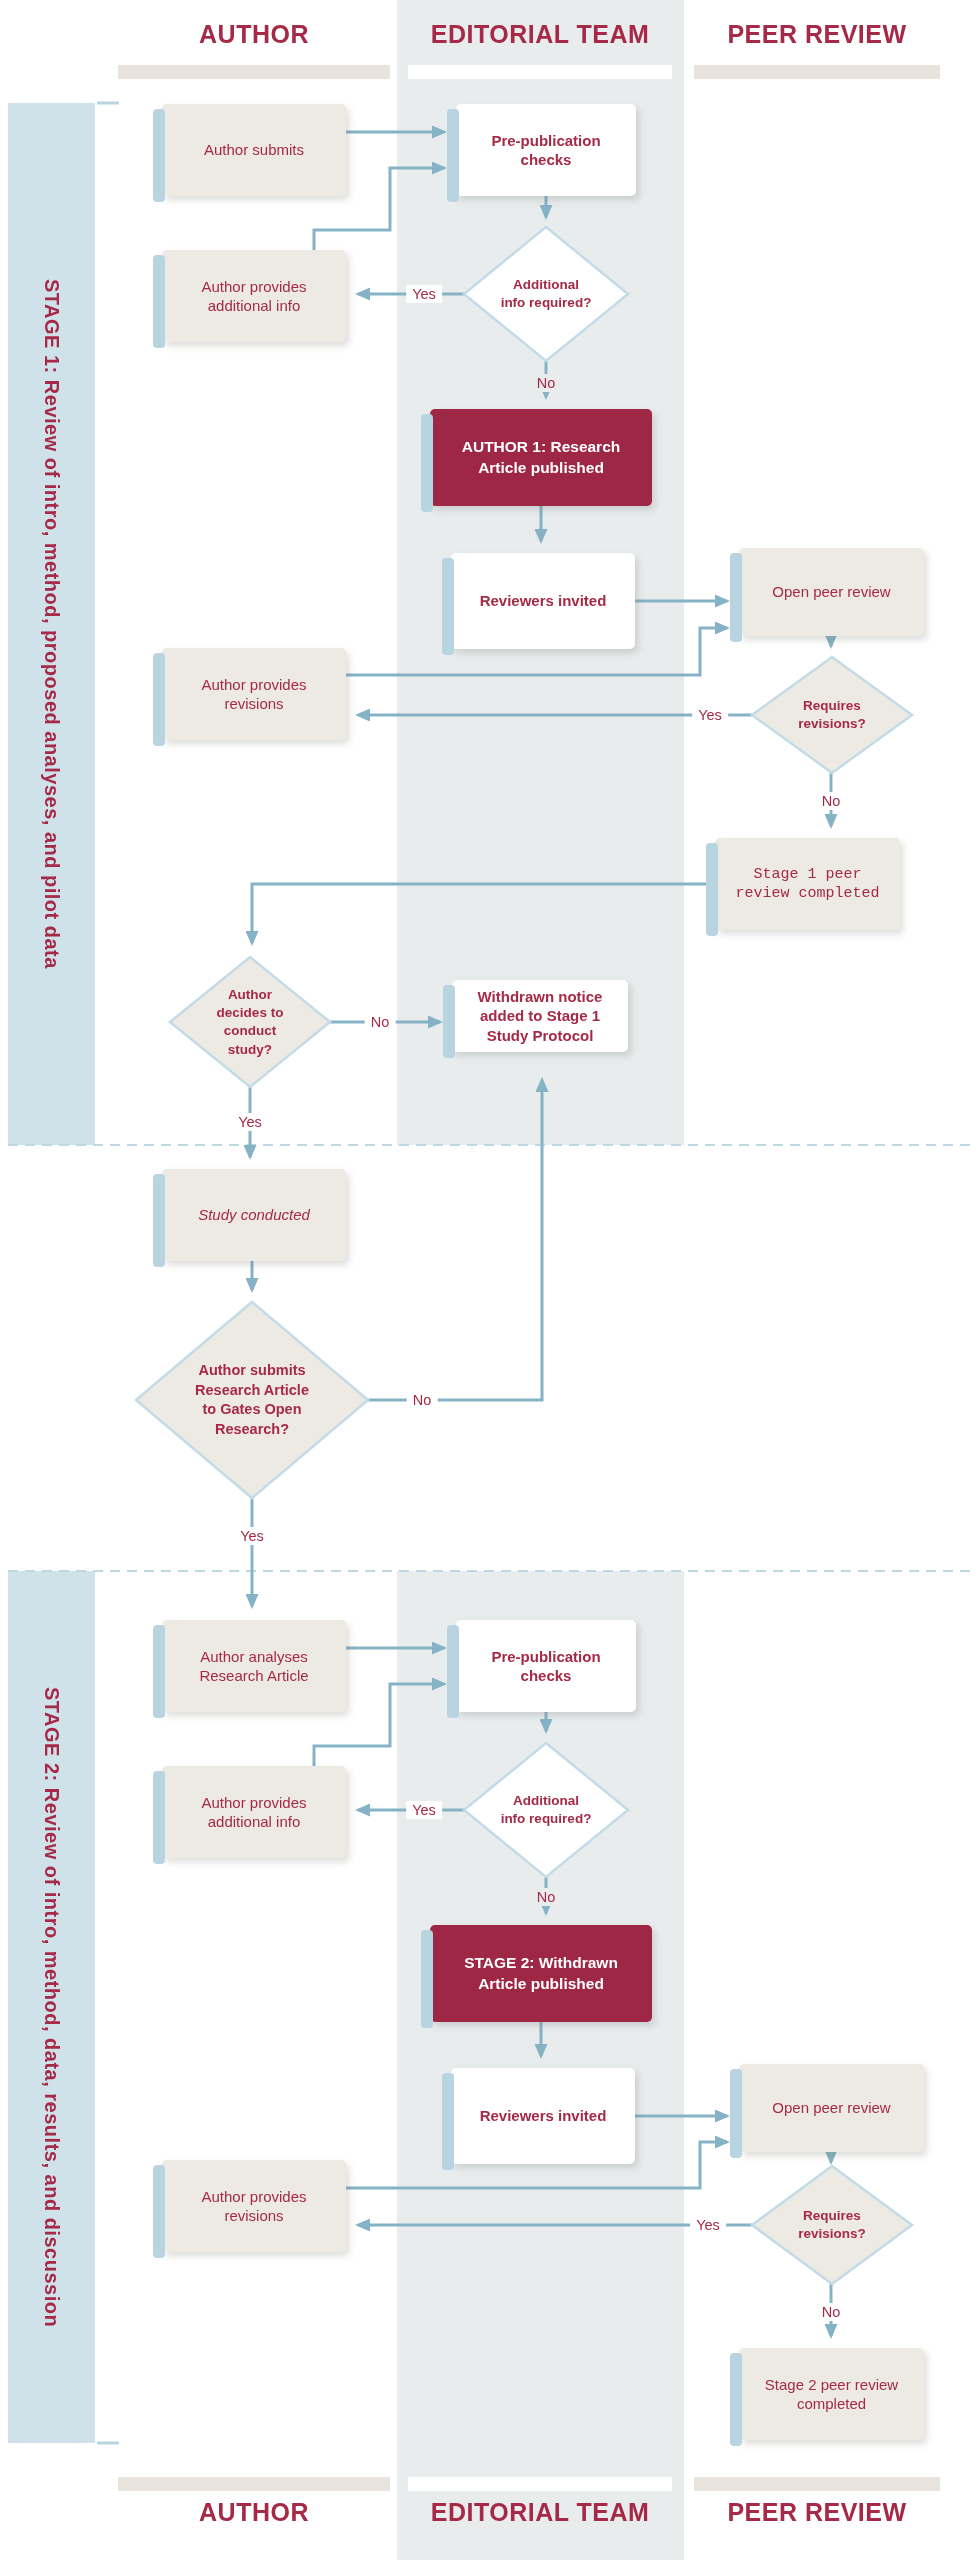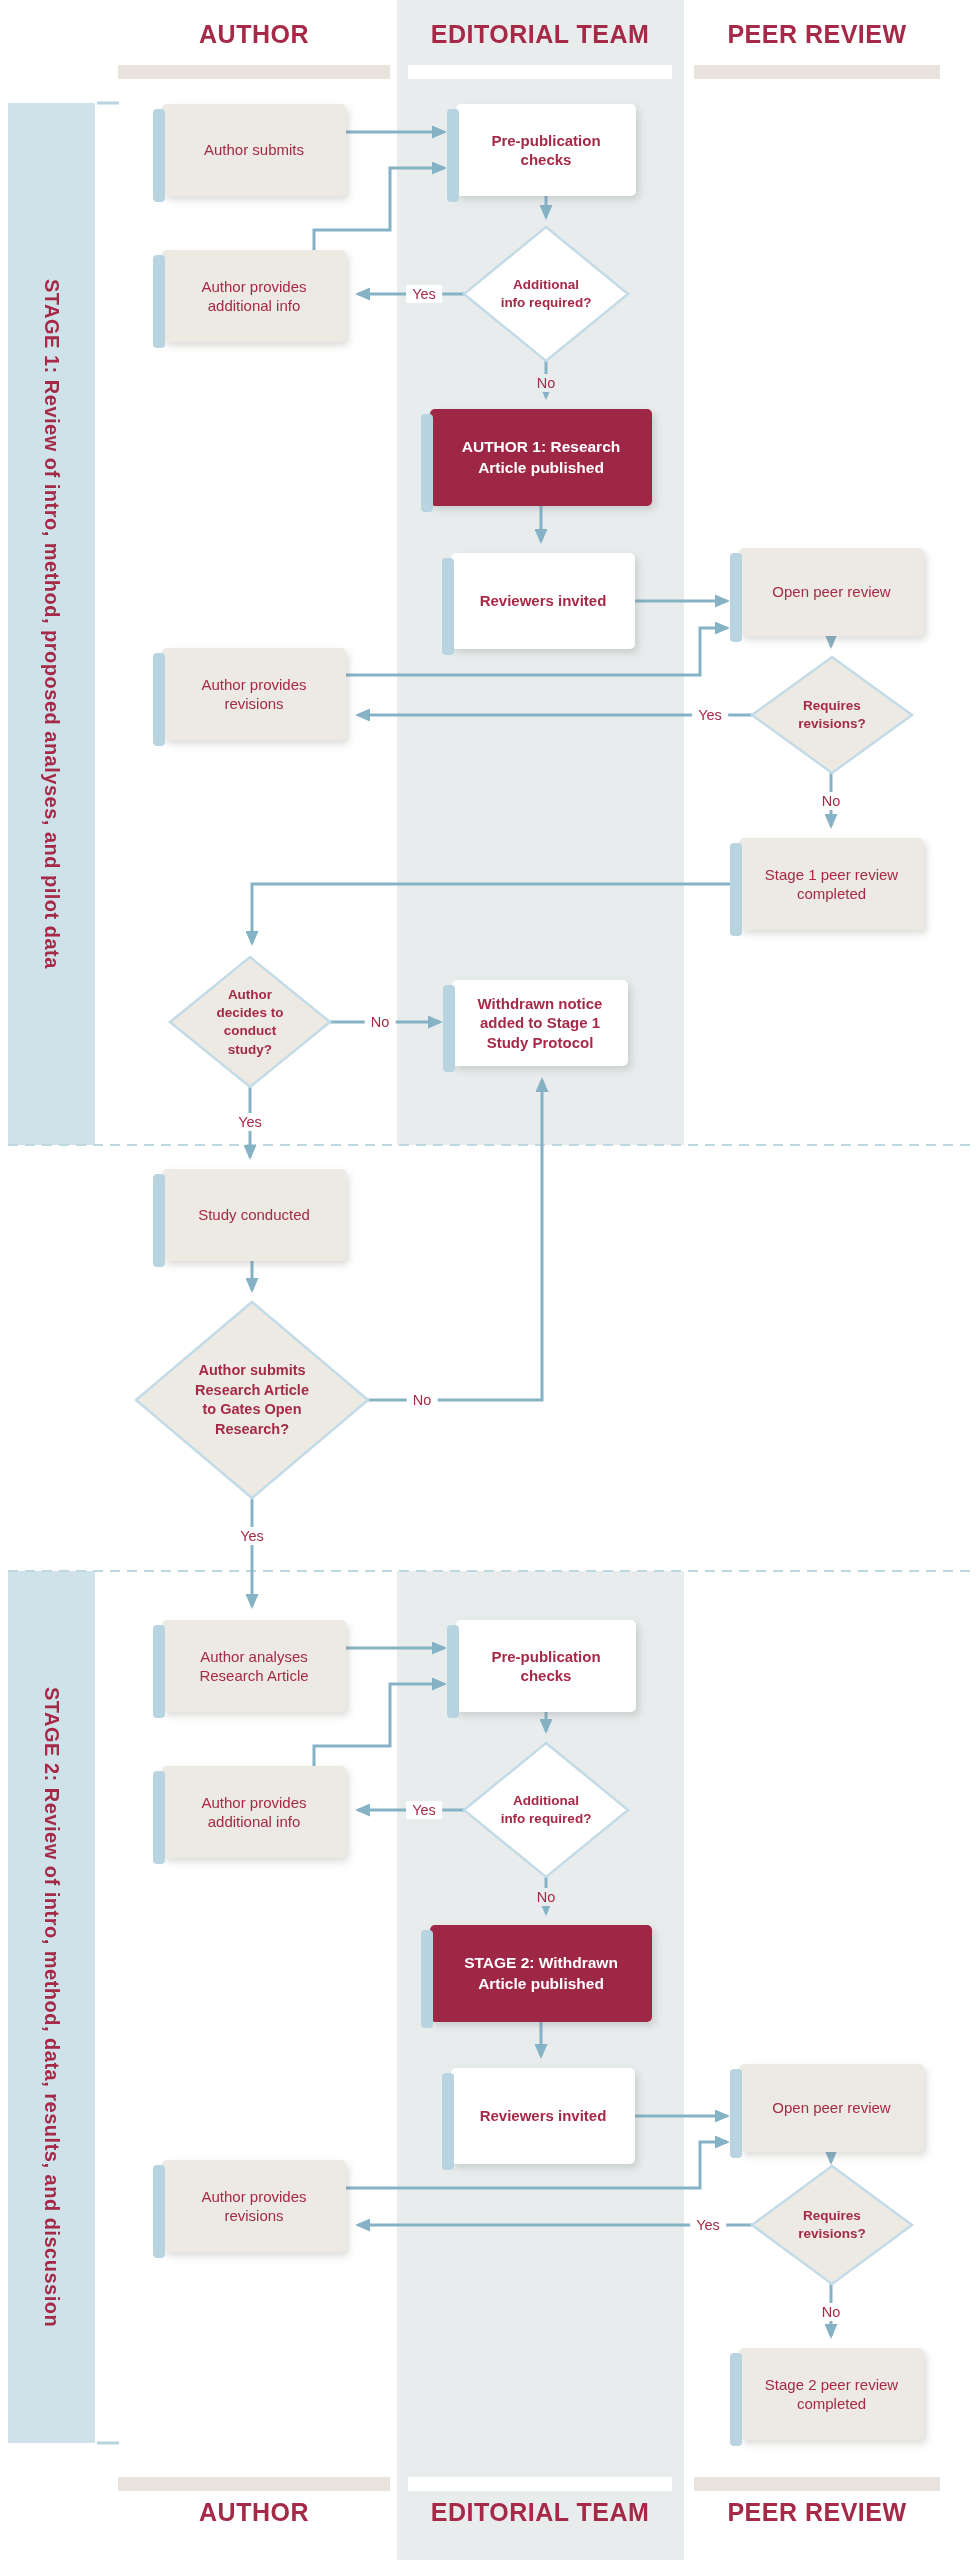--- a/index.html
+++ b/index.html
@@ -119,23 +119,23 @@
     <polygon class="diamond-beige" points="832,2166 912,2225 832,2284 752,2225"></polygon>
   </svg>
 
   <div class="node beige" style="left:162px;top:104px;width:184px;height:92px;">Author submits</div>
   <div class="node white" style="left:456px;top:104px;width:180px;height:92px;">Pre-publication checks</div>
   <div class="node beige" style="left:162px;top:250px;width:184px;height:92px;">Author provides additional info</div>
   <div class="node red" style="left:430px;top:409px;width:222px;height:97px;">AUTHOR 1: Research Article published</div>
   <div class="node white" style="left:451px;top:553px;width:184px;height:96px;">Reviewers invited</div>
   <div class="node beige" style="left:739px;top:548px;width:185px;height:88px;">Open peer review</div>
   <div class="node beige" style="left:162px;top:648px;width:184px;height:92px;">Author provides revisions</div>
-  <div class="node beige" style="left:739px;top:838px;width:185px;height:92px;">Stage 1 peer review completed</div>
-  <div class="node white" style="left:452px;top:980px;width:176px;height:86px;">Withdrawn notice added to Stage 1 Study Protocol</div>
-  <div class="node beige" style="left:162px;top:1169px;width:184px;height:92px;">Study conducted</div>
+  <div class="node beige" style="left:715px;top:838px;width:185px;height:92px;font-family:Liberation Mono, monospace;">Stage 1 peer review completed</div>
+  <div class="node white" style="left:452px;top:980px;width:176px;height:72px;">Withdrawn notice added to Stage 1 Study Protocol</div>
+  <div class="node beige" style="left:162px;top:1169px;width:184px;height:92px;font-style:italic;">Study conducted</div>
 
   <div class="diamond-label" style="left:546px;top:294px;width:150px;">Additional
 info required?</div>
   <div class="diamond-label" style="left:832px;top:715px;width:110px;">Requires
 revisions?</div>
   <div class="diamond-label" style="left:250px;top:1022px;width:110px;">Author
 decides to
 conduct
 study?</div>
   <div class="diamond-label" style="left:252px;top:1400px;width:170px;font-size:14.5px;">Author submits

